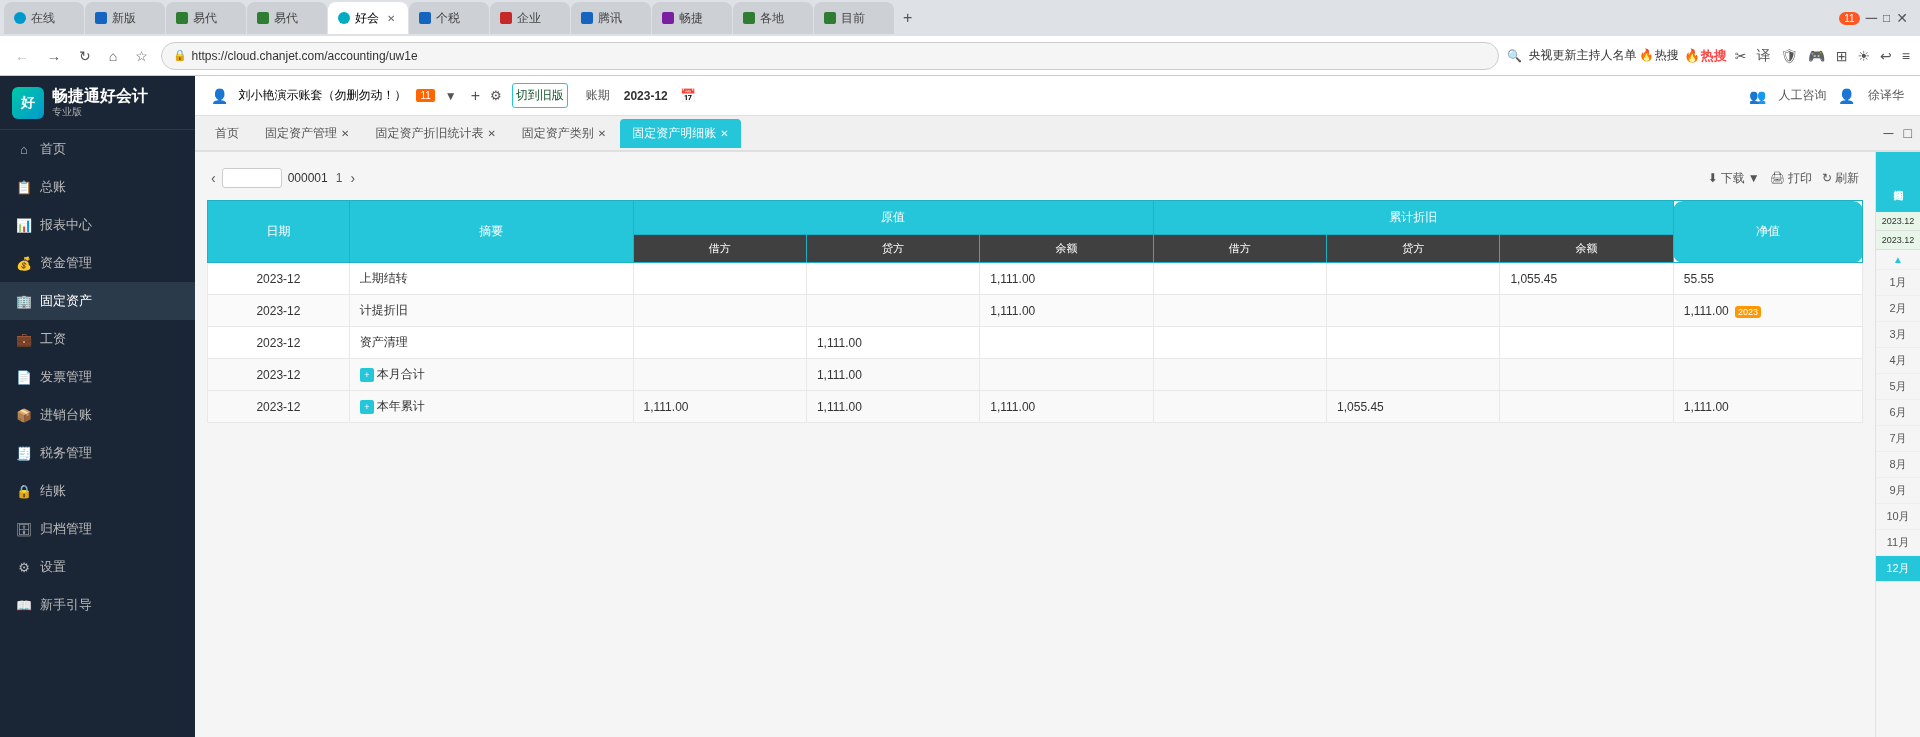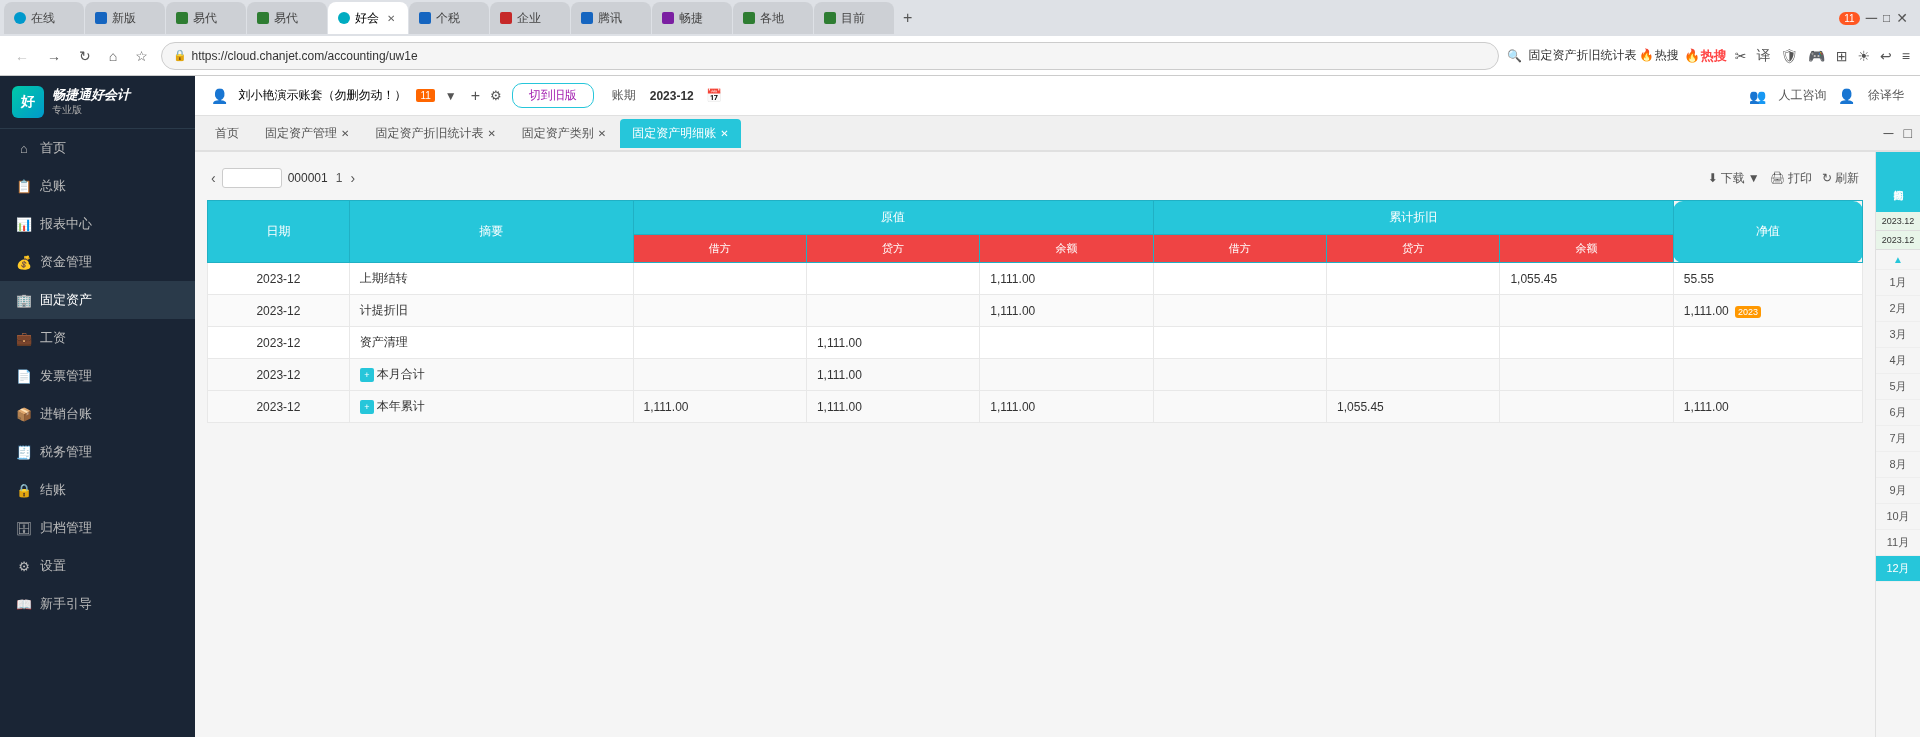--- a/index.html
+++ b/index.html
@@ -17,21 +17,21 @@
     .address-input { flex: 1; height: 28px; border: 1px solid #ccc; border-radius: 14px; padding: 0 12px; font-size: 12px; background: #f5f5f5; color: #333; display: flex; align-items: center; }
     .search-area { display: flex; align-items: center; gap: 6px; color: #555; font-size: 12px; }
     .toolbar-icons { display: flex; align-items: center; gap: 10px; color: #555; font-size: 14px; margin-left: auto; }
 
     
     .app-container { display: flex; width: 100%; height: calc(737px - 76px); }
 
     
     .sidebar { width: 195px; background: #1a2535; color: #ccc; display: flex; flex-direction: column; height: 100%; flex-shrink: 0; }
     .sidebar-logo { display: flex; align-items: center; padding: 10px 12px; background: #1a2535; gap: 8px; border-bottom: 1px solid #2a3a4a; }
-    .sidebar-logo-text { color: #fff; font-size: 13px; font-weight: bold; line-height: 1.2; font-style: italic; }
+    .sidebar-logo-text { color: #fff; font-size: 16px; font-weight: bold; line-height: 1.2; }
     .sidebar-logo-sub { color: #aaa; font-size: 10px; }
     .sidebar-logo-icon { width: 32px; height: 32px; background: linear-gradient(135deg, #00c9a7, #0099cc); border-radius: 6px; display: flex; align-items: center; justify-content: center; color: white; font-size: 14px; font-weight: bold; }
     .sidebar-item { display: flex; align-items: center; padding: 10px 16px; cursor: pointer; gap: 8px; color: #bbb; font-size: 13px; }
     .sidebar-item.active { background: #2a3a4a; color: #fff; }
     .sidebar-item-icon { width: 16px; height: 16px; display: flex; align-items: center; justify-content: center; flex-shrink: 0; }
 
     
     .main-content { flex: 1; background: #f5f5f5; display: flex; flex-direction: column; overflow: hidden; }
 
     
@@ -54,21 +54,21 @@
     .pagination-controls { display: flex; align-items: center; gap: 6px; }
     .page-nav { cursor: pointer; color: #555; font-size: 14px; }
     .page-input { border: 1px solid #ccc; border-radius: 3px; padding: 2px 6px; width: 60px; text-align: center; font-size: 12px; }
     .action-btns { display: flex; align-items: center; gap: 10px; color: #555; font-size: 12px; }
     .action-btn { display: flex; align-items: center; gap: 3px; cursor: pointer; color: #555; }
 
     
     .table-wrapper { flex: 1; overflow: auto; }
     table { width: 100%; border-collapse: collapse; font-size: 12px; }
     .table-header-row1 th { background: #26c6da; color: #fff; padding: 8px 10px; text-align: center; border: 1px solid #20b0c4; font-weight: normal; }
-    .table-header-row2 th { background: #ef4444; color: #fff; padding: 6px 10px; text-align: center; border: 1px solid #20b0c4; font-weight: normal; font-size: 11px; }
+    .table-header-row2 th { background: #404040; color: #fff; padding: 6px 10px; text-align: center; border: 1px solid #20b0c4; font-weight: normal; font-size: 11px; }
     .table-body tr { background: #fff; }
     .table-body tr:nth-child(even) { background: #fafafa; }
     .table-body td { padding: 7px 10px; border: 1px solid #e8e8e8; color: #333; }
     .td-date { text-align: center; color: #555; }
     .td-summary { color: #333; }
     .td-number { text-align: left; color: #333; }
     .row-icon { width: 14px; height: 14px; background: #26c6da; border-radius: 2px; display: inline-flex; align-items: center; justify-content: center; color: white; font-size: 9px; margin-right: 3px; }
 
     
     .right-panel { width: 45px; background: #f5f5f5; border-left: 1px solid #e0e0e0; display: flex; flex-direction: column; font-size: 11px; color: #555; }
@@ -138,21 +138,21 @@
   <span class="nav-btn">→</span>
   <span class="nav-btn">↻</span>
   <span class="nav-btn">⌂</span>
   <span class="nav-btn">☆</span>
   <div class="address-input">
     <span style="color:#2e7d32;font-size:11px;margin-right:4px;">🔒</span>
     <span>https://cloud.chanjet.com/accounting/uw1e</span>
   </div>
   <div class="search-area">
     <span>🔍</span>
-    <span style="color:#333;font-size:12px;">固定资产折旧统计表 🔥热搜</span>
+    <span style="color:#333;font-size:12px;">央视更新主持人名单 🔥热搜</span>
     <span style="color:#ff4444;font-weight:bold;font-size:13px;">🔥热搜</span>
   </div>
   <div class="toolbar-icons">
     <span style="cursor:pointer;">✂</span>
     <span style="cursor:pointer;">译</span>
     <span style="cursor:pointer;">🛡</span>
     <span style="cursor:pointer;">🎮</span>
     <span style="cursor:pointer;">⊞</span>
     <span style="cursor:pointer;">☀</span>
     <span style="cursor:pointer;">↩</span>
@@ -227,21 +227,21 @@
 
   <div class="main-content">
 
     <div class="top-bar">
       <span style="color:#00acc1;font-size:14px;">👤</span>
       <span>刘小艳演示账套（勿删勿动！）</span>
       <span class="account-badge">11</span>
       <span style="cursor:pointer;color:#555;">▼</span>
       <span style="cursor:pointer;color:#555;font-size:16px;margin-left:4px;">+</span>
       <span style="cursor:pointer;color:#555;font-size:13px;">⚙</span>
-      <button style="border:1px solid #26c6da;color:#a21caf;background:#fff;padding:3px 16px;border-radius:10px;cursor:pointer;font-size:12px;">切到旧版</button>
+      <button style="border:1px solid #26c6da;color:#14532d;background:#fff;padding:3px 3px;border-radius:3px;cursor:pointer;font-size:12px;">切到旧版</button>
       <span style="margin-left:8px;color:#555;">账期</span>
       <span style="color:#333;font-weight:bold;margin-left:4px;">2023-12</span>
       <span style="cursor:pointer;color:#555;font-size:13px;margin-left:3px;">📅</span>
       <div class="top-bar-icons">
         <span style="font-size:14px;">👥</span>
         <span style="cursor:pointer;color:#555;">人工咨询</span>
         <span style="font-size:14px;">👤</span>
         <span>徐译华</span>
       </div>
     </div>

